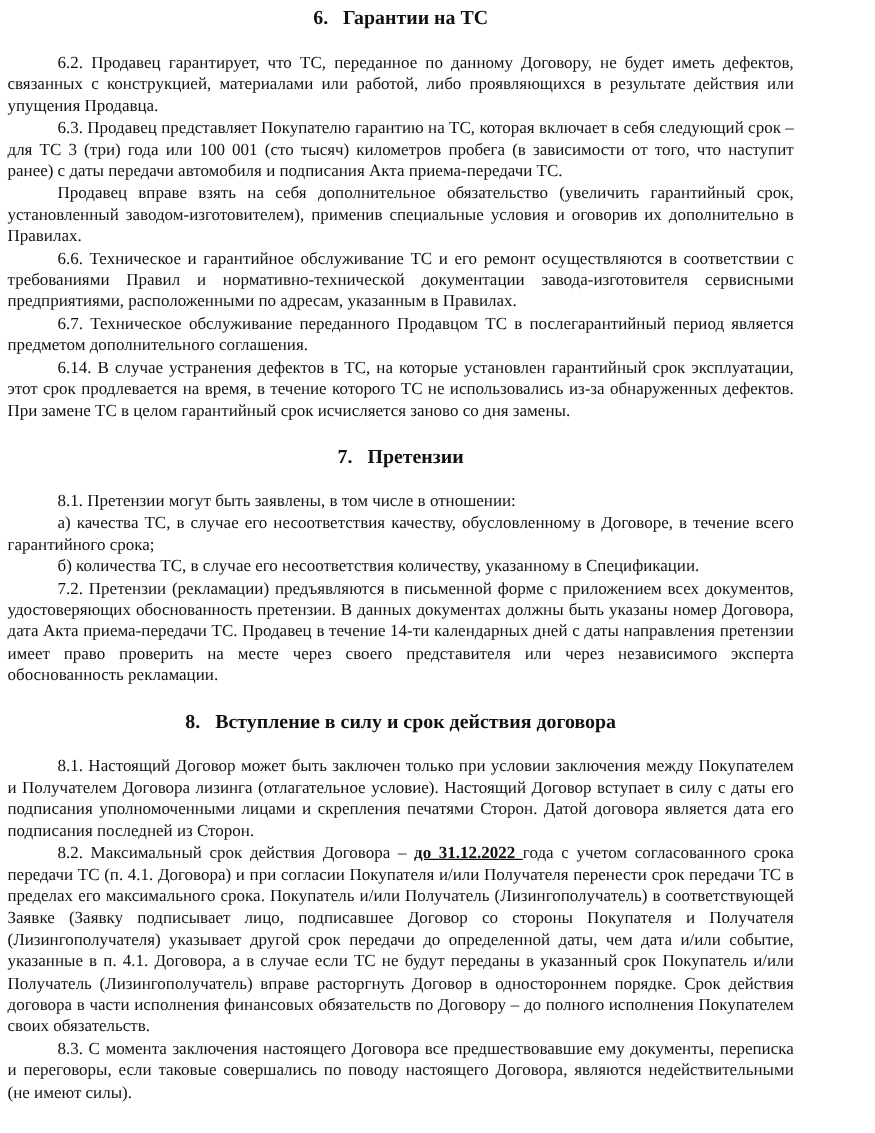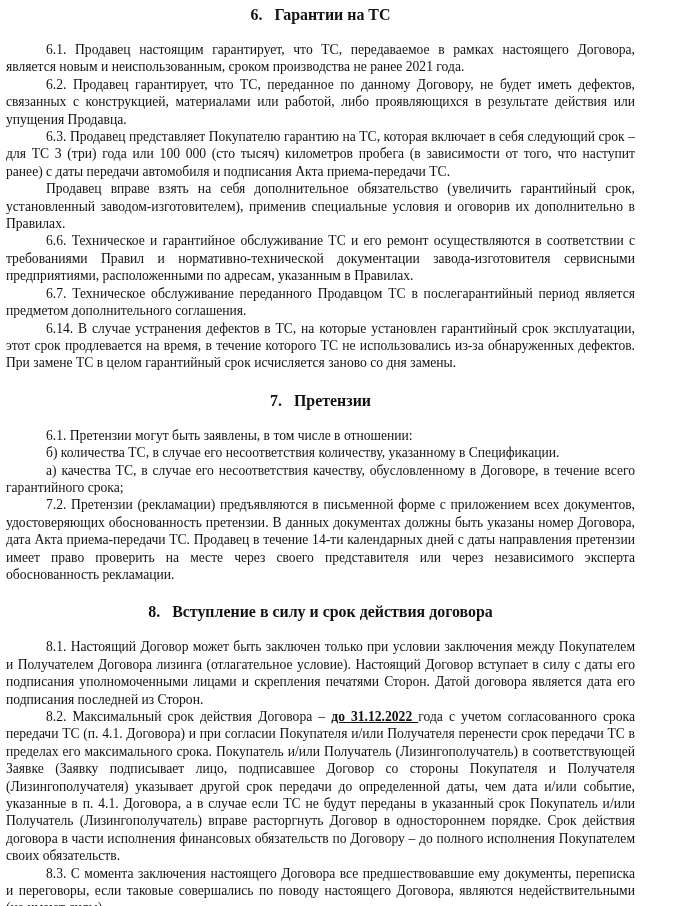--- a/index.html
+++ b/index.html
@@ -33,37 +33,36 @@
 </style>
 </head>
 <body>
 
 <div class="page">
 
   <h3 class="heading">
     <span class="num">6.</span><span>Гарантии на ТС</span>
   </h3>
   <div class="gap-after-head"></div>
-  <p class="p">6.1. Продавец настоящим гарантирует, что ТС, передаваемое в рамках настоящего Договора, является новым и неиспользованным, сроком производства не ранее 2021 года.</p>
   <p class="p">6.2. Продавец гарантирует, что ТС, переданное по данному Договору, не будет иметь дефектов, связанных с конструкцией, материалами или работой, либо проявляющихся в результате действия или упущения Продавца.</p>
-  <p class="p">6.3. Продавец представляет Покупателю гарантию на ТС, которая включает в себя следующий срок – для ТС 3 (три) года или 100 000 (сто тысяч) километров пробега (в зависимости от того, что наступит ранее) с даты передачи автомобиля и подписания Акта приема-передачи ТС.</p>
+  <p class="p">6.3. Продавец представляет Покупателю гарантию на ТС, которая включает в себя следующий срок – для ТС 3 (три) года или 100 001 (сто тысяч) километров пробега (в зависимости от того, что наступит ранее) с даты передачи автомобиля и подписания Акта приема-передачи ТС.</p>
   <p class="p">Продавец вправе взять на себя дополнительное обязательство (увеличить гарантийный срок, установленный заводом-изготовителем), применив специальные условия и оговорив их дополнительно в Правилах.</p>
   <p class="p">6.6. Техническое и гарантийное обслуживание ТС и его ремонт осуществляются в соответствии с требованиями Правил и нормативно-технической документации завода-изготовителя сервисными предприятиями, расположенными по адресам, указанным в Правилах.</p>
   <p class="p">6.7. Техническое обслуживание переданного Продавцом ТС в послегарантийный период является предметом дополнительного соглашения.</p>
   <p class="p">6.14. В случае устранения дефектов в ТС, на которые установлен гарантийный срок эксплуатации, этот срок продлевается на время, в течение которого ТС не использовались из-за обнаруженных дефектов. При замене ТС в целом гарантийный срок исчисляется заново со дня замены.</p>
 
   <div class="gap-before-head"></div>
 
   <h3 class="heading">
     <span class="num">7.</span><span>Претензии</span>
   </h3>
   <div class="gap-after-head"></div>
-  <p class="p">6.1. Претензии могут быть заявлены, в том числе в отношении:</p>
+  <p class="p">8.1. Претензии могут быть заявлены, в том числе в отношении:</p>
+  <p class="p">а) качества ТС, в случае его несоответствия качеству, обусловленному в Договоре, в течение всего гарантийного срока;</p>
   <p class="p">б) количества ТС, в случае его несоответствия количеству, указанному в Спецификации.</p>
-  <p class="p">а) качества ТС, в случае его несоответствия качеству, обусловленному в Договоре, в течение всего гарантийного срока;</p>
   <p class="p">7.2. Претензии (рекламации) предъявляются в письменной форме с приложением всех документов, удостоверяющих обоснованность претензии. В данных документах должны быть указаны номер Договора, дата Акта приема-передачи ТС. Продавец в течение 14-ти календарных дней с даты направления претензии имеет право проверить на месте через своего представителя или через независимого эксперта обоснованность рекламации.</p>
 
   <div class="gap-before-head"></div>
 
   <h3 class="heading">
     <span class="num">8.</span><span>Вступление в силу и срок действия договора</span>
   </h3>
   <div class="gap-after-head"></div>
   <p class="p">8.1. Настоящий Договор может быть заключен только при условии заключения между Покупателем и Получателем Договора лизинга (отлагательное условие). Настоящий Договор вступает в силу с даты его подписания уполномоченными лицами и скрепления печатями Сторон. Датой договора является дата его подписания последней из Сторон.</p>
   <p class="p"><span>8.2. Максимальный срок действия Договора – </span><span class="bi">до 31.12.2022 </span><span>года с учетом согласованного срока передачи ТС (п. 4.1. Договора) и при согласии Покупателя и/или Получателя перенести срок передачи ТС в пределах его максимального срока. Покупатель и/или Получатель (Лизингополучатель) в соответствующей Заявке (Заявку подписывает лицо, подписавшее Договор со стороны Покупателя и Получателя (Лизингополучателя) указывает другой срок передачи до определенной даты, чем дата и/или событие, указанные в п. 4.1. Договора, а в случае если ТС не будут переданы в указанный срок Покупатель и/или Получатель (Лизингополучатель) вправе расторгнуть Договор в одностороннем порядке. Срок действия договора в части исполнения финансовых обязательств по Договору – до полного исполнения Покупателем своих обязательств.</span></p>

